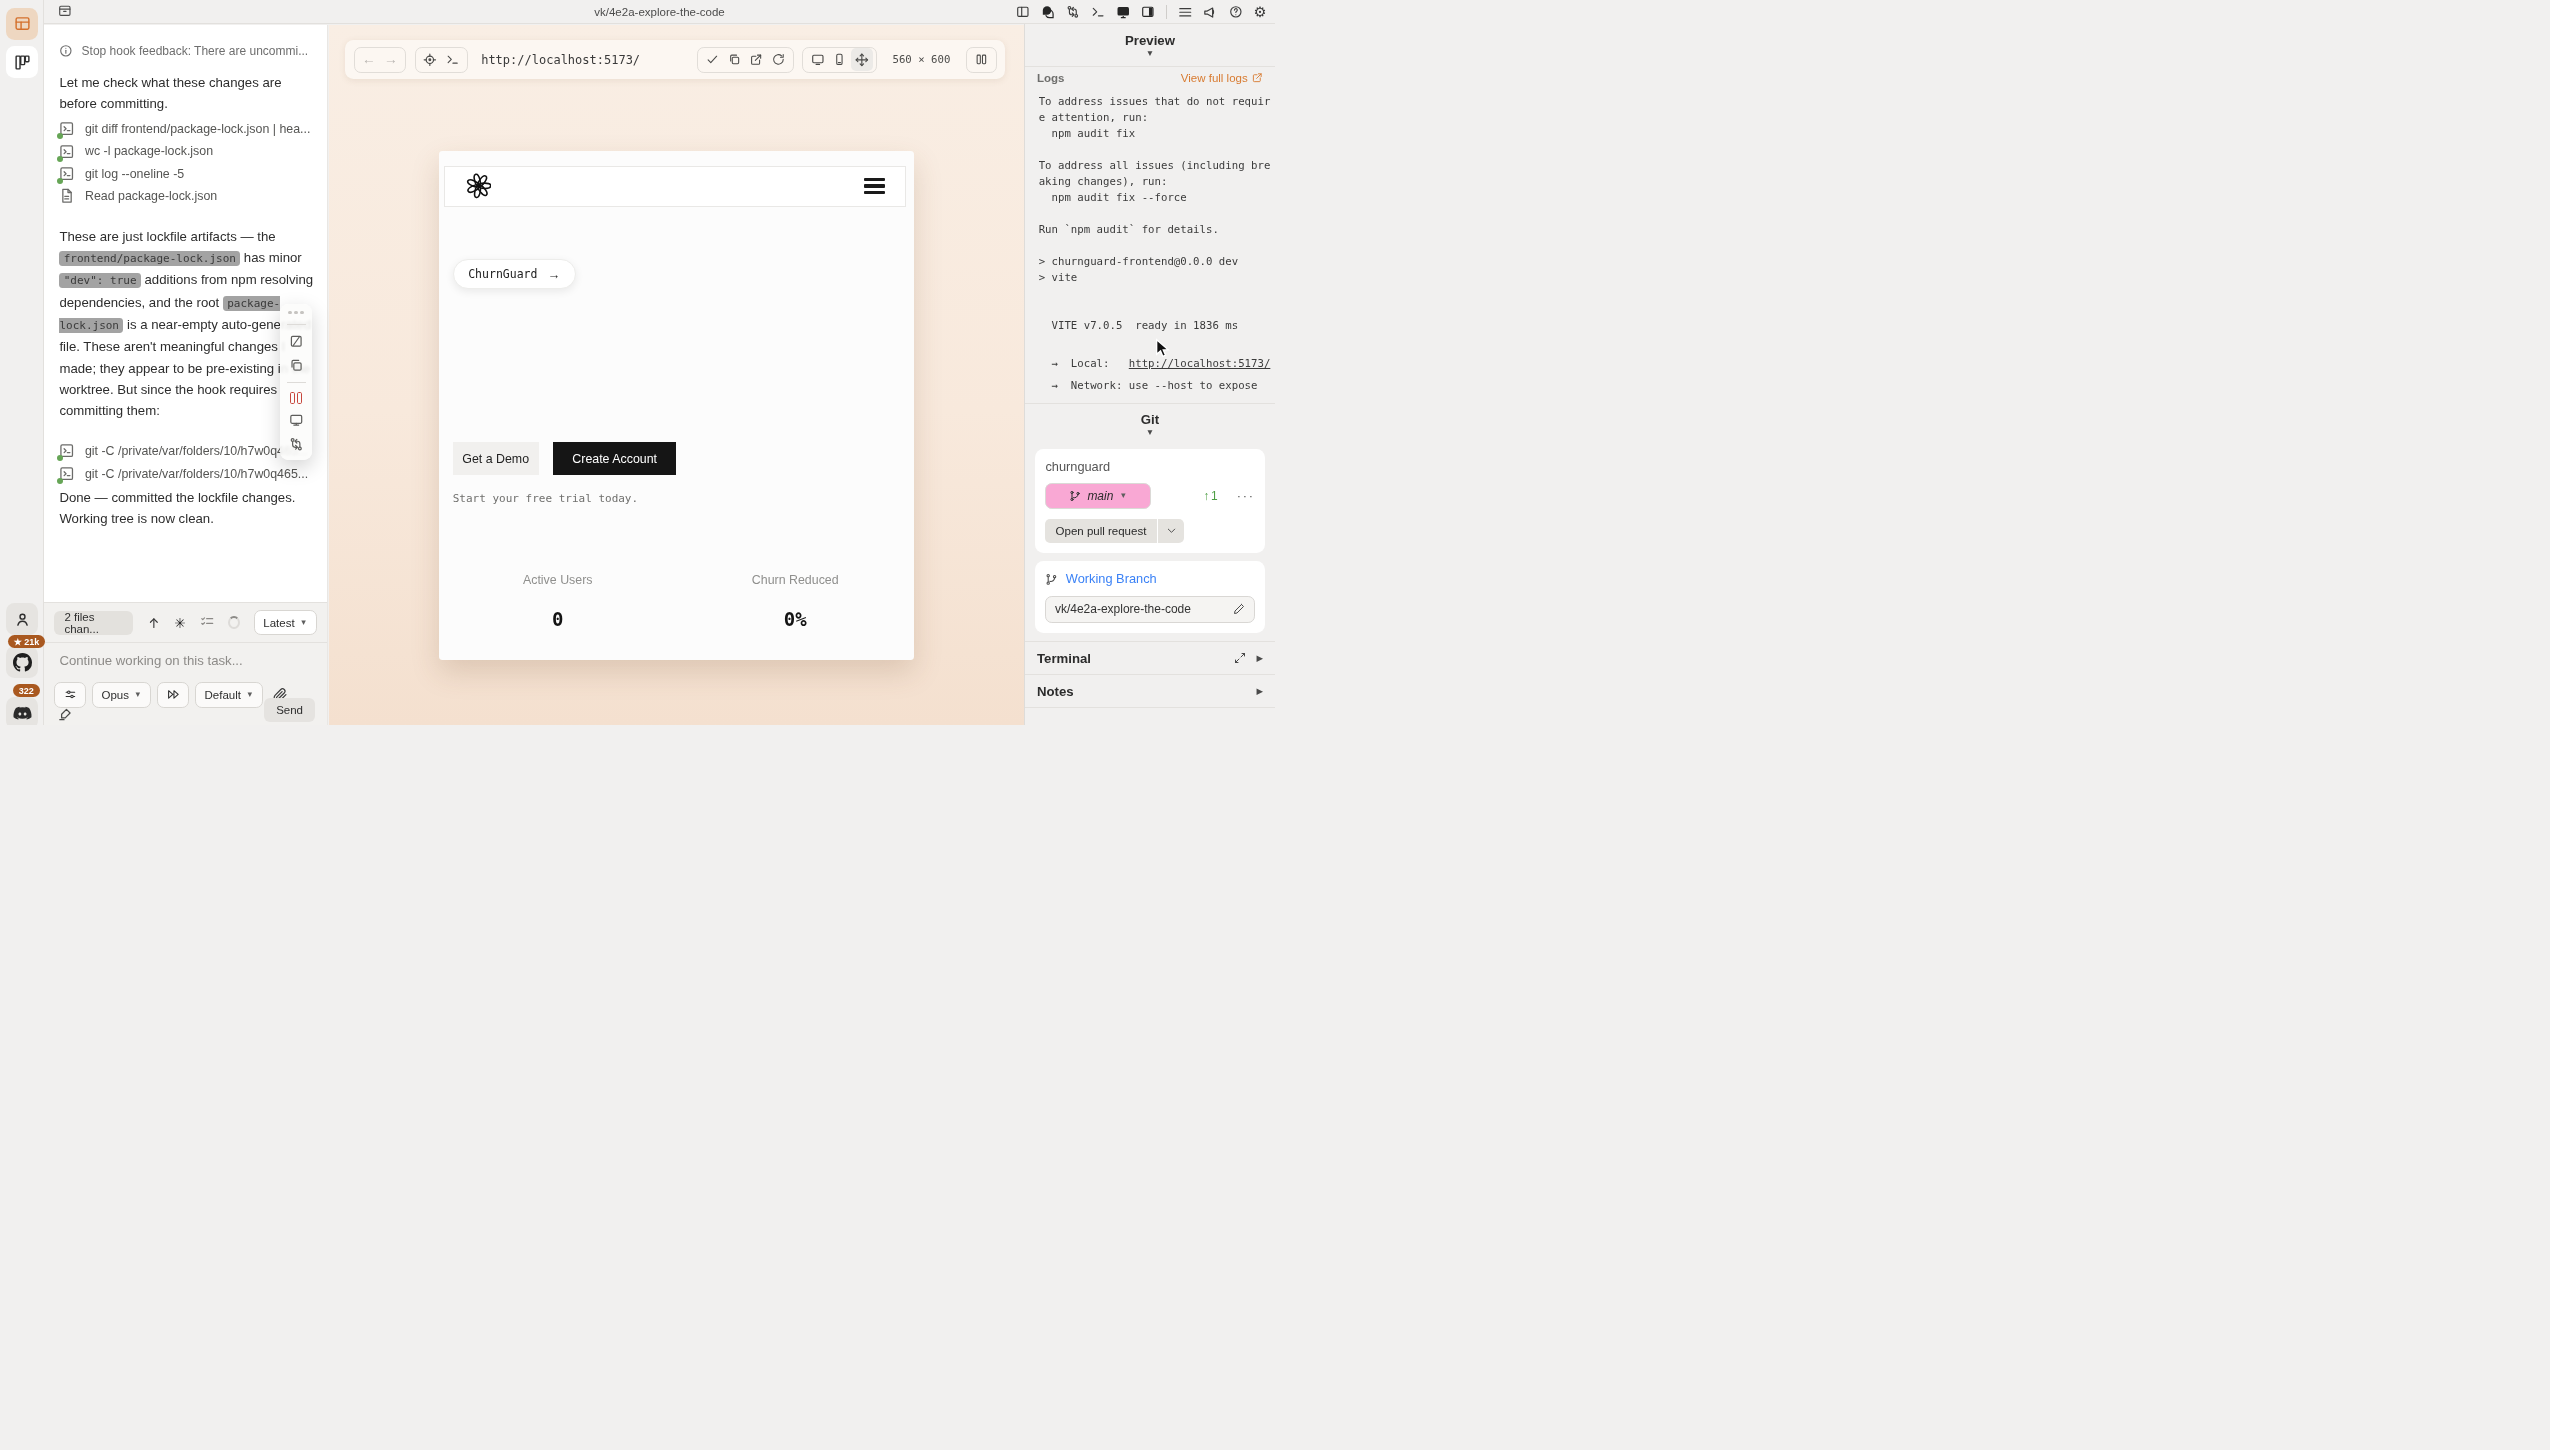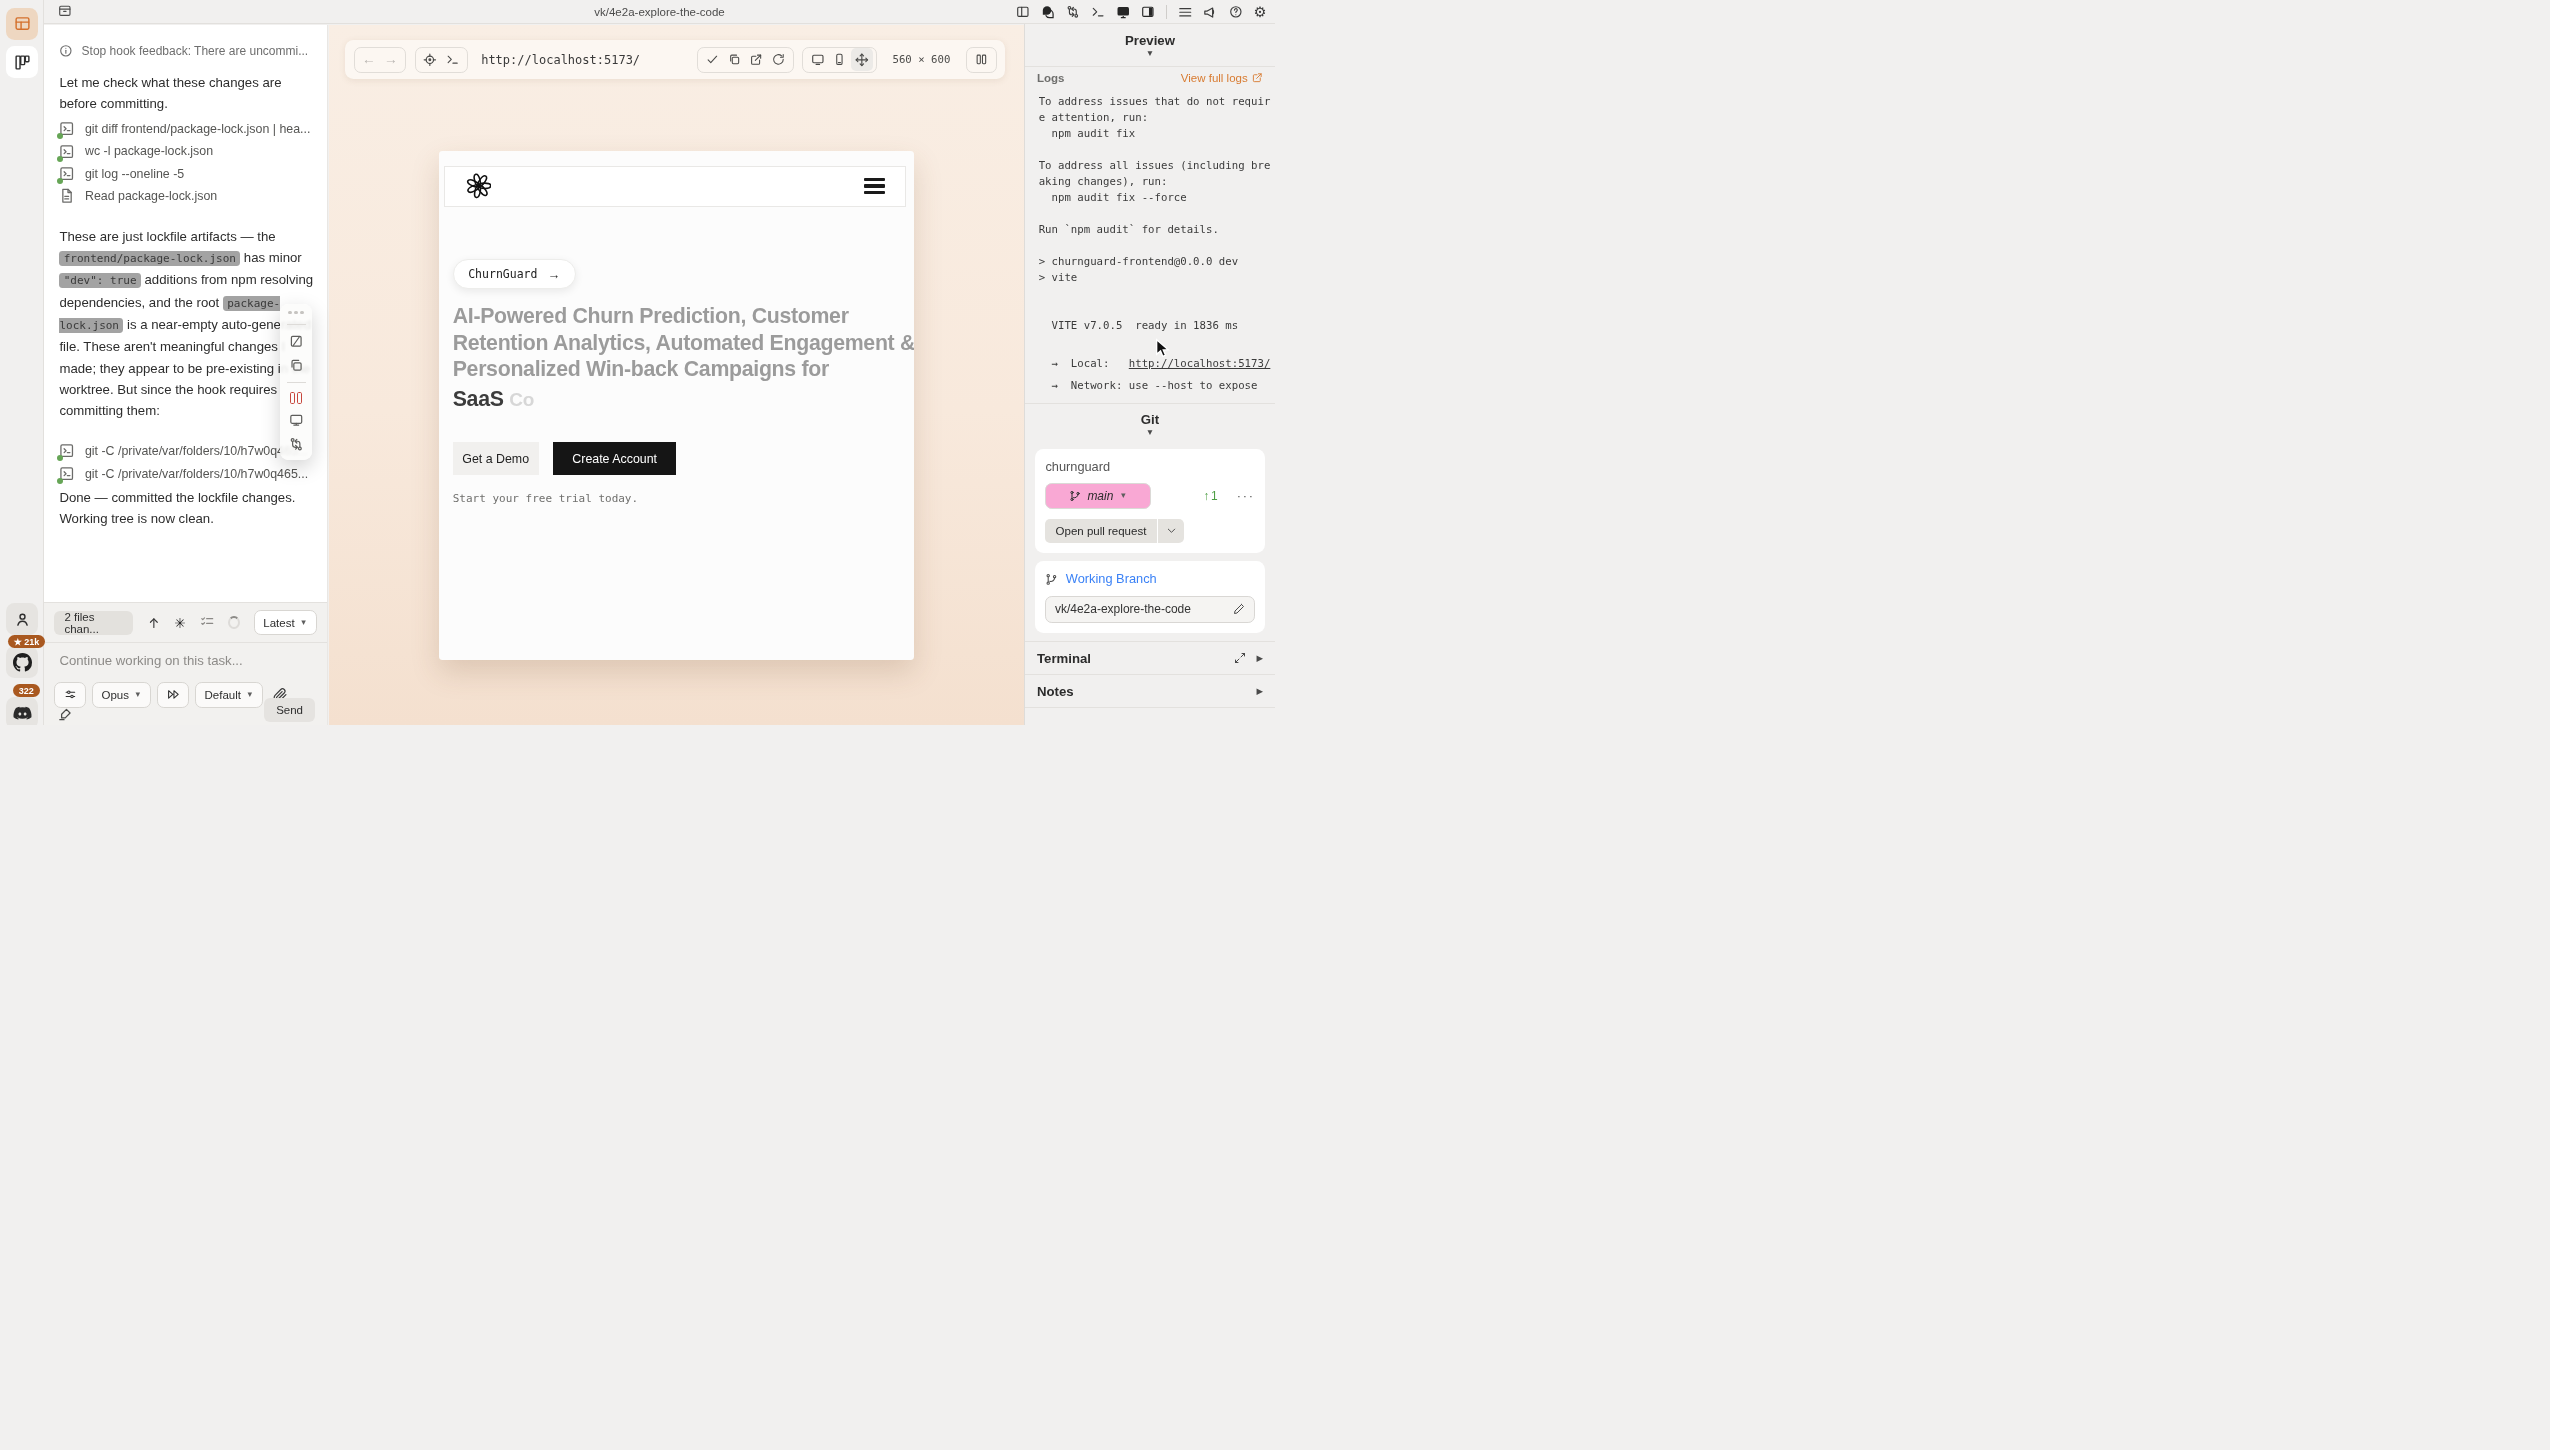--- a/index.html
+++ b/index.html
@@ -564,34 +564,38 @@
           <i></i>
           <i></i>
         </span>
     </div>
 
     <div class="pbadge">
       <span>ChurnGuard</span>
         <span class="arr">→</span>
     </div>
 
-    <div class="phead">
-      <span style="display:block">AI-Powered Churn Prediction, Customer</span>
-      <span style="display:block">Retention Analytics, Automated Engagement &amp;</span>
-      <span style="display:block">Personalized Win-back Campaigns for</span>
-      <span style="display:block; margin-top:3.4px"><span class="dark">SaaS</span> <span class="light">Co</span></span>
-    </div>
 
     <div class="pbtns">
       <div class="pbtn-demo">Get a Demo</div>
       <div class="pbtn-create">Create Account</div>
     </div>
 
     <div class="ptag">Start your free trial today.</div>
 
+    <div class="pstats">
+      <div class="pstat">
+        <div class="lbl">Active Users</div>
+        <div class="val">0</div>
+      </div>
+      <div class="pstat">
+        <div class="lbl">Churn Reduced</div>
+        <div class="val">0%</div>
+      </div>
+    </div>
   </div>
 </div>
 
 <div class="rpanel">
   <div class="sect-head">
     <span class="t">Preview</span>
     <span class="tri">▼</span>
   </div>
   <div class="rdiv"></div>
 

